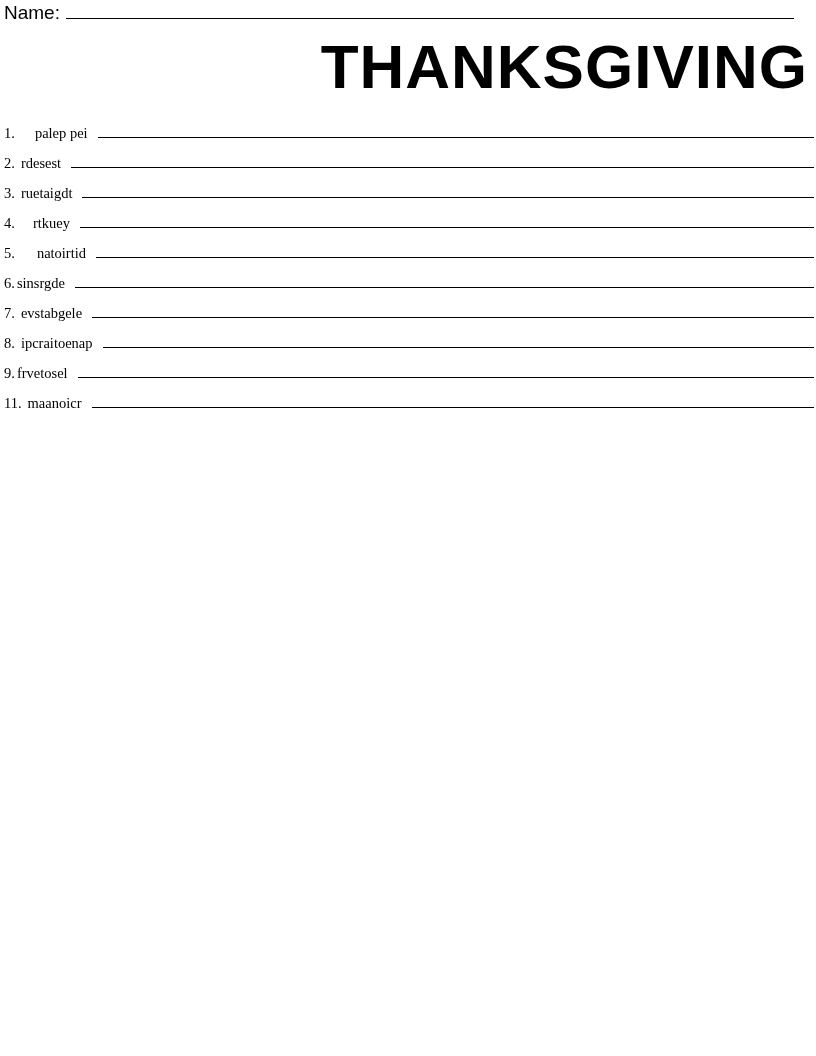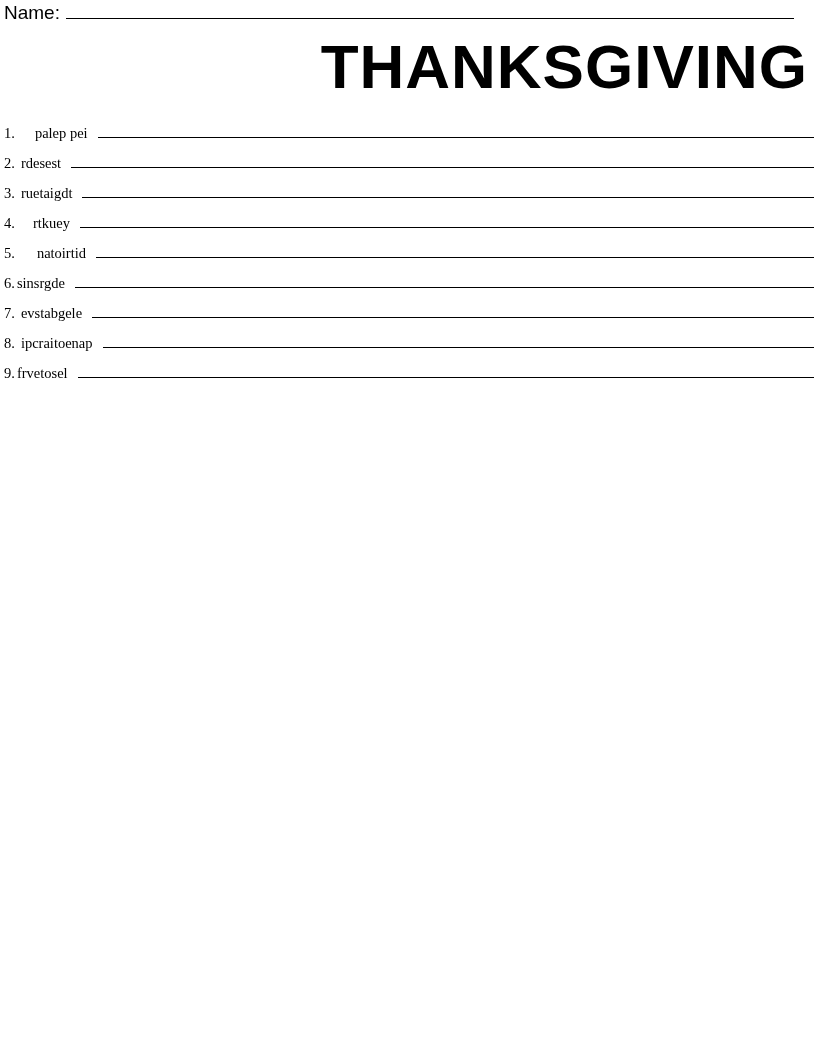--- a/index.html
+++ b/index.html
@@ -143,15 +143,20 @@
       <span class="word-rule"></span>
     </div>
 
     <div class="word-row">
       <span class="word-label">9.</span>
       <span class="word-label" style="text-align:right;">frvetosel</span>
       <span class="word-rule"></span>
     </div>
 
 
+    <div class="word-row">
+      <span class="word-label">11.</span>
+      <span class="word-label" style="margin-left:4px;">maanoicr</span>
+      <span class="word-rule"></span>
+    </div>
 
   </div>
 </div>
 
 </body></html>

